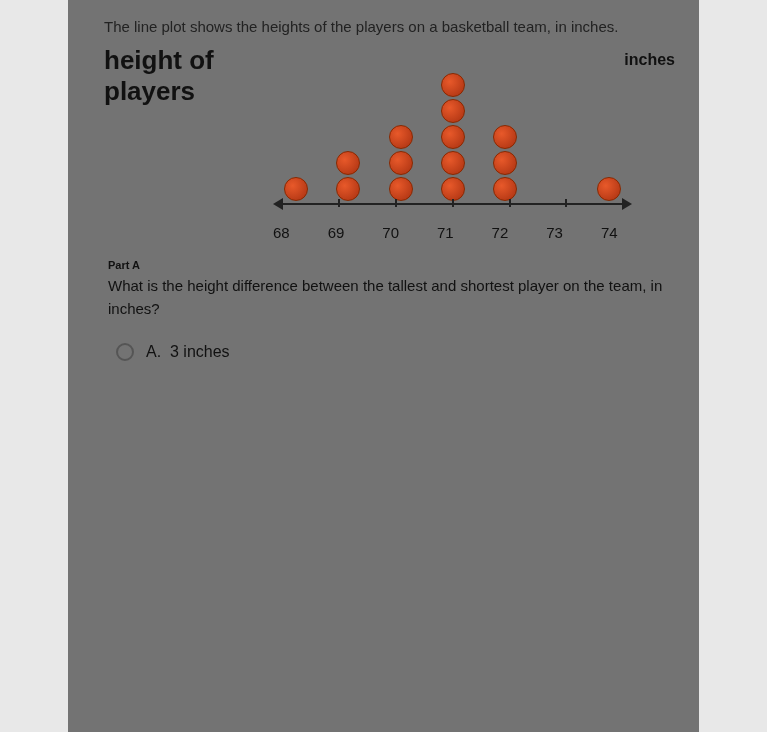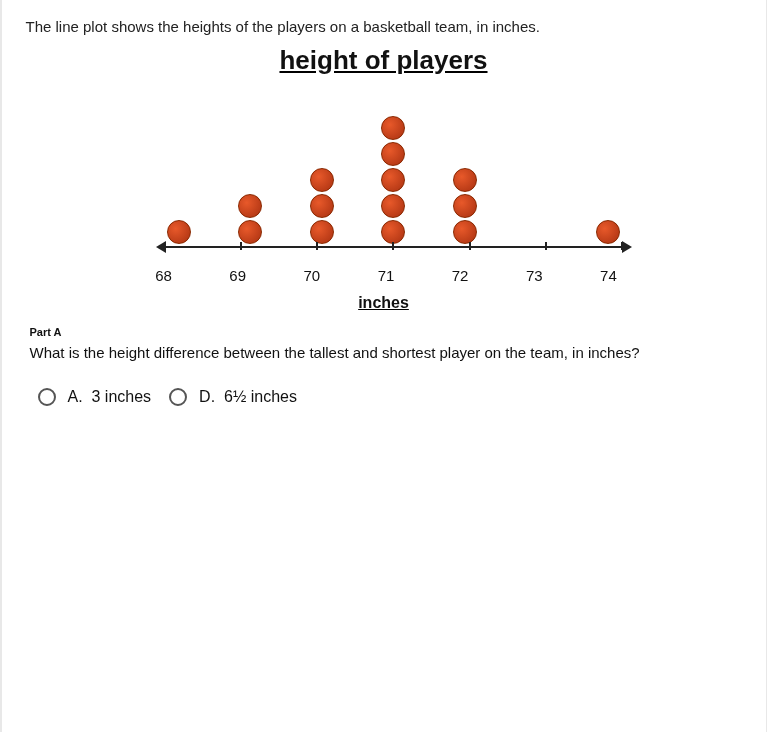--- a/index.html
+++ b/index.html
@@ -8,38 +8,36 @@
       font-family: Arial, sans-serif;
       background: #e8e8e8;
       width: 767px;
       min-height: 732px;
       display: flex;
       align-items: flex-start;
       justify-content: center;
     }
 
     .card {
-      background: #ffffff;
-      width: 764px;
+      background: #737373;
+      width: 631px;
       min-height: 732px;
-      padding: 18px 24px 30px 24px;
+      padding: 18px 24px 30px 36px;
     }
 
     .intro-text {
       font-size: 15px;
       color: #222;
       margin-bottom: 10px;
     }
 
     .chart-area {
       display: flex;
-      flex-direction: column;
-      align-items: center;
+      flex-direction: row;
       margin-bottom: 10px;
-      text-decoration: underline;
     }
 
     .chart-title {
       font-size: 26px;
       font-weight: bold;
       color: #111;
       margin-bottom: 12px;
     }
 
     .line-plot {
@@ -162,21 +160,21 @@
 
     .question-text {
       font-size: 15px;
       color: #111;
       margin-bottom: 23px;
       line-height: 1.5;
     }
 
     .options {
       display: flex;
-      flex-direction: row;
+      flex-direction: column;
       gap: 18px;
       padding-left: 8px;
     }
 
     .option {
       display: flex;
       align-items: center;
       gap: 12px;
       font-size: 16px;
       color: #111;
@@ -281,21 +279,17 @@
 
     <div class="options">
 
       <div class="option">
         <div class="radio-circle"></div>
         <span class="option-text">A.&nbsp;&nbsp;3 inches</span>
       </div>
 
 
 
-      <div class="option">
-        <div class="radio-circle"></div>
-        <span class="option-text">D.&nbsp;&nbsp;6½ inches</span>
-      </div>
 
     </div>
   </div>
 
 </div>
 
 </body></html>

